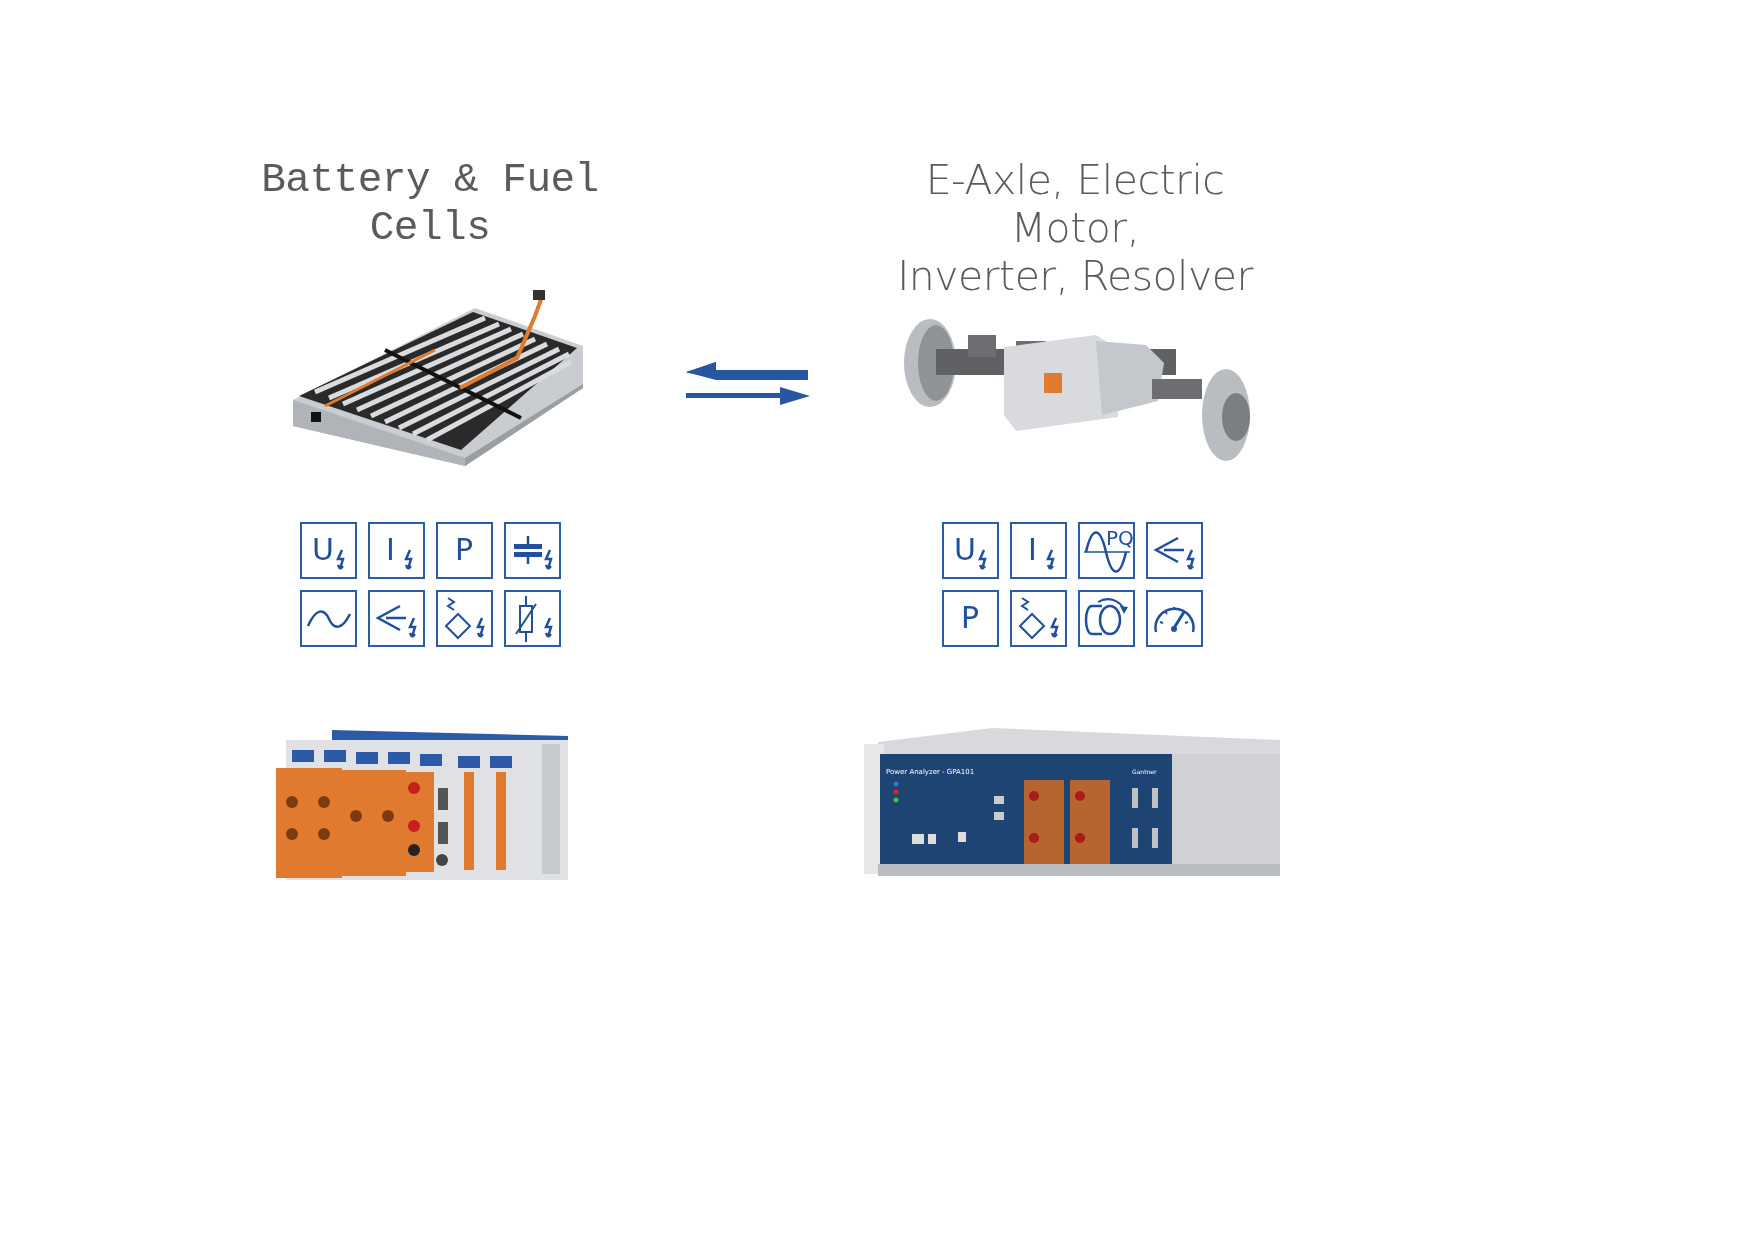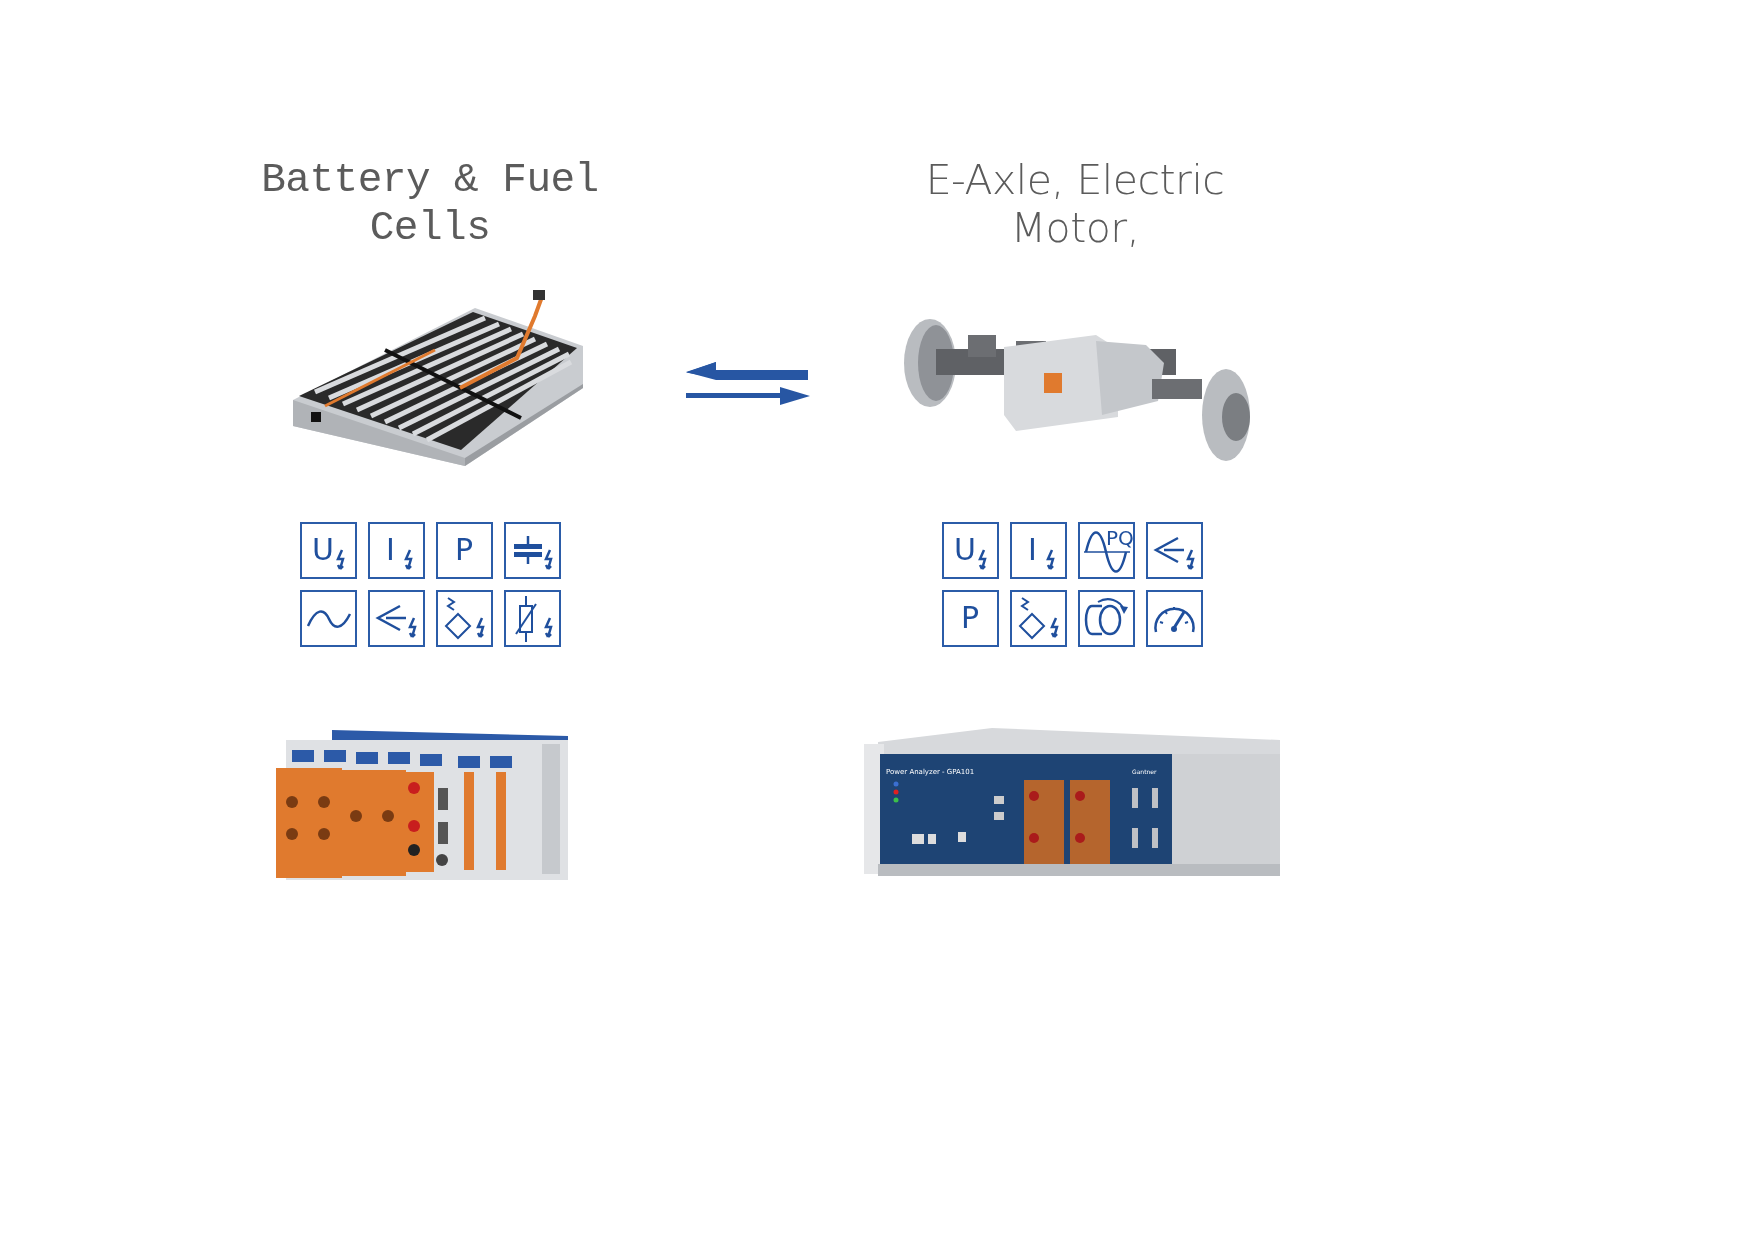--- a/index.html
+++ b/index.html
@@ -21,20 +21,21 @@
                color:#1f4f9d; top:8px; }
   .arrows { position:absolute; left:684px; top:360px; width:128px; height:48px; }
   .product { position:absolute; }
 </style>
 </head>
 <body>
 
 <div class="title title-left">Battery &amp; Fuel Cells</div>
 <div class="title title-right">
   <div>E-Axle, Electric Motor,</div>
+  <div>Inverter, Resolver</div>
 </div>
 
 <svg class="product" style="left:285px;top:288px" width="305" height="180" viewBox="0 0 305 180">
   <polygon points="8,112 190,20 298,58 298,100 180,178 8,138" fill="#c9ccd0"></polygon>
   <polygon points="8,112 180,170 180,178 8,138" fill="#b0b3b7"></polygon>
   <polygon points="180,170 298,96 298,100 180,178" fill="#9a9da1"></polygon>
   <polygon points="14,108 188,24 292,60 176,162" fill="#2a2a2a"></polygon>
   <g stroke="#d9dbde" stroke-width="5">
     <line x1="30" y1="104" x2="200" y2="30"></line>
       <line x1="44" y1="110" x2="214" y2="36"></line>

